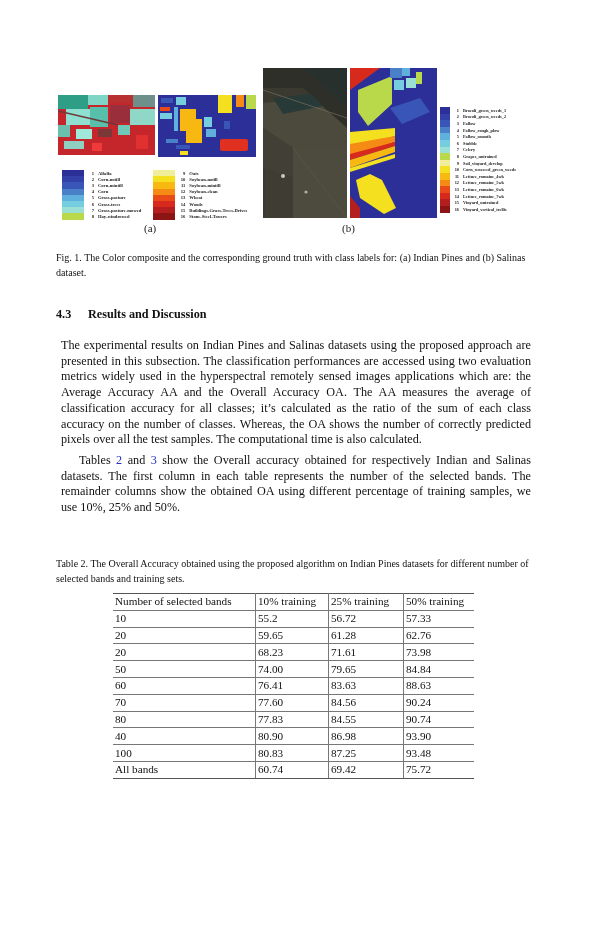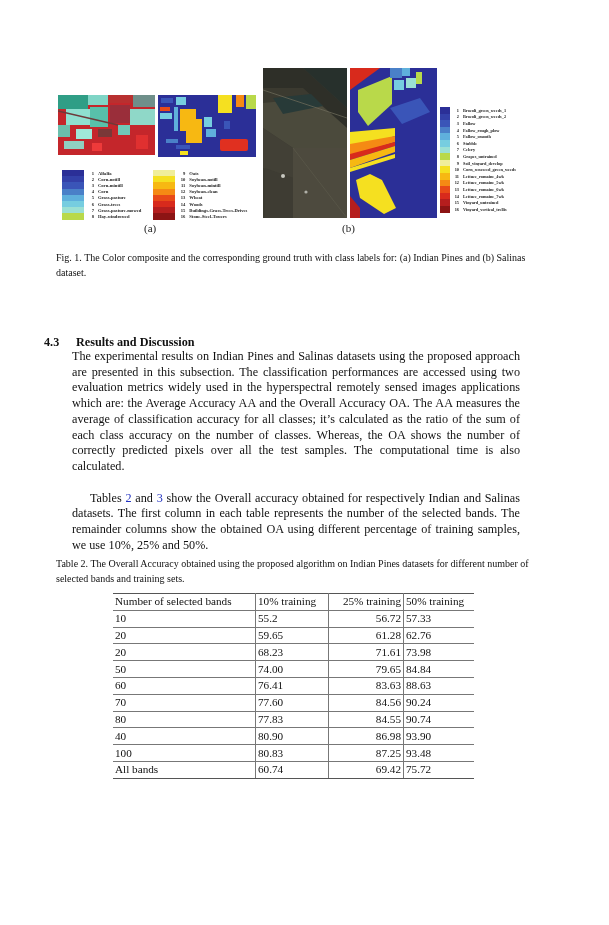--- a/index.html
+++ b/index.html
@@ -8,34 +8,34 @@
   .panel { position:absolute; overflow:hidden; }
   .legend { position:absolute; }
   .leg-row { display:flex; align-items:center; height:6.2px; font-family:"Liberation Serif", serif; font-size:4.6px; font-weight:bold; white-space:nowrap; color:#222; }
   .leg-sw { width:22px; height:6.2px; box-sizing:border-box; }
   .leg-num { width:10px; text-align:right; margin:0 4px 0 0; }
   .leg-b .leg-row { height:6.6px; font-size:4.3px; }
   .leg-b .leg-sw { width:10px; height:6.6px; }
   .leg-b .leg-num { width:9px; }
   .sub-label { position:absolute; font-size:11px; color:#222; }
   .caption { position:absolute; left:56px; width:490px; font-size:10px; line-height:15px; }
-  .heading { position:absolute; left:44px; font-size:12.2px; font-weight:bold;margin-top:28px; }
+  .heading { position:absolute; left:56px; font-size:12.2px; font-weight:bold; }
   .heading .num { display:inline-block; width:32px; }
   .para { position:absolute; left:56px; width:480px; font-size:12.2px; line-height:15.7px; text-align:justify; }
-  .para p { margin:16px; }
+  .para p { margin:5px; }
   .para .indent { text-indent:18px; }
   .ref { color:#2030c0; }
   table.t { position:absolute; left:113px; top:593px; border-collapse:collapse; font-size:11.2px; }
   table.t td { border:1px solid #777; padding:0 2px; height:15.8px; line-height:15px; }
   table.t tr:first-child td { border-top:1.5px solid #555; }
   table.t tr:last-child td { border-bottom:1.5px solid #555; }
   table.t td:first-child { border-left:none; width:138px; }
   table.t td:last-child { border-right:none; width:66px; }
   table.t td.c2 { width:68px; }
-  table.t td.c3 { width:70px;text-align:right; }
+  table.t td.c3 { width:70px; }
 </style>
 </head>
 <body>
 
 <div>
 
   <div class="panel" style="left:58px; top:95px; width:97px; height:60px;" title="Indian Pines color composite">
     <svg width="97" height="60" viewBox="0 0 97 60">
       <rect width="97" height="60" fill="#c4262b"></rect>
       <rect x="0" y="0" width="30" height="14" fill="#2f9e86"></rect>

